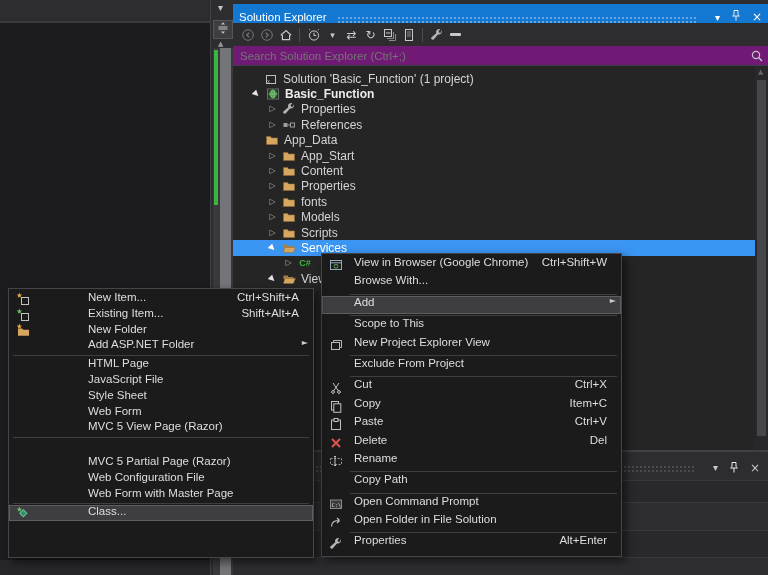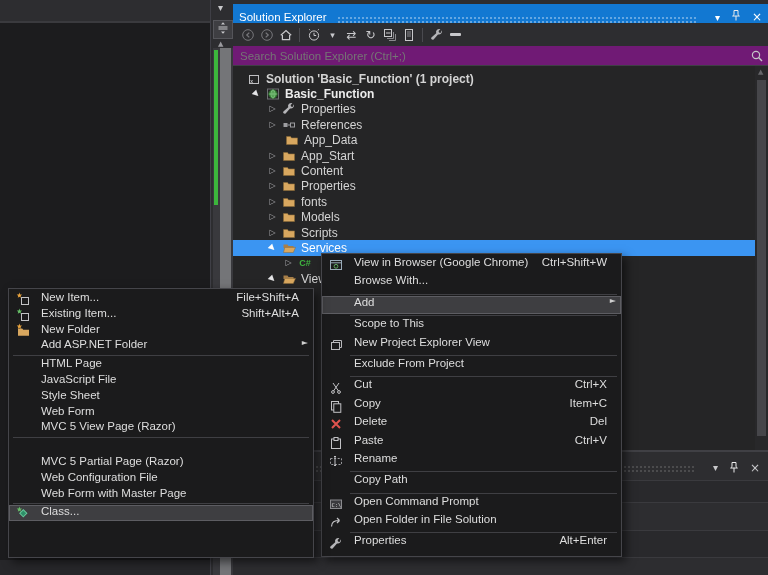--- a/index.html
+++ b/index.html
@@ -62,21 +62,21 @@
   .lp-band-a{height:21px;background:#29292C;}
   .lp-band-b{height:27px;background:#2D2D30;}
   .lp-band-c{height:26px;background:#29292C;}
 
   
   .menu{position:absolute;background:#1B1B1C;border:1px solid #45454A;box-shadow:4px 4px 9px rgba(0,0,0,0.55);padding:2px 0;box-sizing:border-box;}
   .ctx{left:321px;top:253px;width:301px;height:304px;z-index:40;}
   .sub{left:8px;top:288px;width:306px;height:270px;z-index:50;}
   .menu-item{display:flex;align-items:flex-start;color:#DEDEDE;font-size:11.5px;cursor:default;}
   .ctx .menu-item{height:18.4px;}
-  .sub .menu-item{height:15.8px;}
+  .sub .menu-item{height:15.8px;gap:47px;}
   .menu-item.hl{background:#3E3E41;box-shadow:inset 0 0 0 1px #5D5D62;}
   .mi-icon{flex:0 0 20px;margin-left:4px;height:100%;display:flex;align-items:center;justify-content:center;}
   .mi-label{margin-left:8px;white-space:nowrap;}
   .mi-shortcut{margin-left:auto;padding-right:14px;white-space:nowrap;color:#DEDEDE;}
   .mi-sub{flex:0 0 12px;margin-left:auto;padding-right:5px;font-size:8px;color:#CFCFCF;text-align:right;}
   .ctx .menu-sep{height:1px;background:#3F3F43;margin:1px 4px 1px 28px;}
   .sub .menu-sep{height:1px;background:#3F3F43;margin:1px 4px;}
 </style>
 </head>
 <body>
@@ -184,21 +184,21 @@
     <div class="se-search">
       <input placeholder="Search Solution Explorer (Ctrl+;)" style="">
       <span class="search-ic" id="search-ic">
           <svg width="14" height="14" viewBox="0 0 14 14" xmlns="http://www.w3.org/2000/svg">
             <circle cx="6" cy="6" r="3.6" fill="none" stroke="#C5C5C8" stroke-width="1.2"></circle>
             <line x1="8.6" y1="8.6" x2="12" y2="12" stroke="#C5C5C8" stroke-width="1.4"></line>
           </svg>
         </span>
     </div>
     <div class="se-tree" id="tree">
-        <div class="trow" style="padding-left: 13px; font-weight: bold;">
+        <div class="trow" style="padding-left: 30px;">
           <span class="ticon">
             <svg width="14" height="14" viewBox="0 0 14 14" xmlns="http://www.w3.org/2000/svg">
               <rect x="2.5" y="3.5" width="9" height="8" fill="none" stroke="#BFBFC2"></rect>
               <text x="3.2" y="10.8" font-size="5" fill="#BFBFC2">x</text>
             </svg>
           </span>
           <span class="tlabel">Solution 'Basic_Function' (1 project)</span>
         </div>
         <div class="trow bold" style="padding-left: 15px;">
           <span class="arrowbox g"><span class="exp">▶</span></span>
@@ -225,21 +225,21 @@
           <span class="arrowbox g">▷</span>
           <span class="ticon">
             <svg width="14" height="14" viewBox="0 0 14 14" xmlns="http://www.w3.org/2000/svg">
               <rect x="1.5" y="5" width="4" height="4" fill="#9D9DA0"></rect>
               <rect x="8.5" y="5" width="4" height="4" fill="none" stroke="#9D9DA0"></rect>
               <line x1="5.5" y1="7" x2="8.5" y2="7" stroke="#9D9DA0"></line>
             </svg>
           </span>
           <span class="tlabel">References</span>
         </div>
-        <div class="trow" style="padding-left: 34px;">
+        <div class="trow" style="padding-left: 14px;">
           <span class="arrowbox g"></span>
           <span class="ticon">
             <svg width="14" height="14" viewBox="0 0 14 14" xmlns="http://www.w3.org/2000/svg">
               <path d="M1.5 3.5 h4 l1 1.4 h6 v6.6 h-11 Z" fill="#D8A75F" stroke="#8A6A38" stroke-width="0.6"></path>
             </svg>
           </span>
           <span class="tlabel">App_Data</span>
         </div>
         <div class="trow" style="padding-left: 31px;">
           <span class="arrowbox g">▷</span>
@@ -409,39 +409,39 @@
             <rect x="2.5" y="2.5" width="7" height="8.5" fill="none" stroke="#C2C2C5"></rect>
             <rect x="4.8" y="4.8" width="7" height="8.5" fill="#1B1B1C" stroke="#C2C2C5"></rect>
           </svg>
         </span>
         <span class="mi-label">Copy</span>
         <span class="mi-shortcut">Item+C</span>
       </div>
       <div class="menu-item">
         <span class="mi-icon">
           <svg width="14" height="14" viewBox="0 0 14 14" xmlns="http://www.w3.org/2000/svg">
+            <rect x="2.5" y="3" width="9" height="9.5" fill="none" stroke="#C2C2C5"></rect>
+            <rect x="5" y="1.5" width="4" height="3" fill="#1B1B1C" stroke="#C2C2C5"></rect>
+          </svg>
+        </span>
+        <span class="mi-label">Paste</span>
+        <span class="mi-shortcut">Ctrl+V</span>
+      </div>
+      <div class="menu-item">
+        <span class="mi-icon">
+          <svg width="14" height="14" viewBox="0 0 14 14" xmlns="http://www.w3.org/2000/svg">
             <path d="M3 3 L11 11 M11 3 L3 11" stroke="#E0534E" stroke-width="2" fill="none"></path>
           </svg>
         </span>
         <span class="mi-label">Delete</span>
         <span class="mi-shortcut">Del</span>
       </div>
       <div class="menu-item">
         <span class="mi-icon">
           <svg width="14" height="14" viewBox="0 0 14 14" xmlns="http://www.w3.org/2000/svg">
-            <rect x="2.5" y="3" width="9" height="9.5" fill="none" stroke="#C2C2C5"></rect>
-            <rect x="5" y="1.5" width="4" height="3" fill="#1B1B1C" stroke="#C2C2C5"></rect>
-          </svg>
-        </span>
-        <span class="mi-label">Paste</span>
-        <span class="mi-shortcut">Ctrl+V</span>
-      </div>
-      <div class="menu-item">
-        <span class="mi-icon">
-          <svg width="14" height="14" viewBox="0 0 14 14" xmlns="http://www.w3.org/2000/svg">
             <rect x="1.5" y="4.5" width="11" height="6" fill="none" stroke="#9A9A9E" stroke-dasharray="2 1.6"></rect>
             <path d="M5 2.5 h2 M6 2.5 v9 M5 11.5 h2" stroke="#C2C2C5" fill="none"></path>
           </svg>
         </span>
         <span class="mi-label">Rename</span>
       </div>
       <div class="menu-sep"></div>
       <div class="menu-item">
         <span class="mi-icon"></span>
         <span class="mi-label">Copy Path</span>
@@ -478,21 +478,21 @@
 
   <div class="menu sub" id="add-submenu">
       <div class="menu-item">
         <span class="mi-icon">
           <svg width="14" height="14" viewBox="0 0 14 14" xmlns="http://www.w3.org/2000/svg">
             <rect x="5.5" y="5.5" width="7" height="7" fill="none" stroke="#C2C2C5"></rect>
             <path d="M3.4 0.6 L4.1 2.4 6 2.6 4.6 3.9 5 5.8 3.4 4.8 1.8 5.8 2.2 3.9 0.8 2.6 2.7 2.4 Z" fill="#E8A33D"></path>
           </svg>
         </span>
         <span class="mi-label">New Item...</span>
-        <span class="mi-shortcut">File+Shift+A</span>
+        <span class="mi-shortcut">Ctrl+Shift+A</span>
       </div>
       <div class="menu-item">
         <span class="mi-icon">
           <svg width="14" height="14" viewBox="0 0 14 14" xmlns="http://www.w3.org/2000/svg">
             <rect x="5.5" y="5.5" width="7" height="7" fill="none" stroke="#C2C2C5"></rect>
             <path d="M3.4 0.6 L4.1 2.4 6 2.6 4.6 3.9 5 5.8 3.4 4.8 1.8 5.8 2.2 3.9 0.8 2.6 2.7 2.4 Z" fill="#67BE67"></path>
           </svg>
         </span>
         <span class="mi-label">Existing Item...</span>
         <span class="mi-shortcut">Shift+Alt+A</span>

